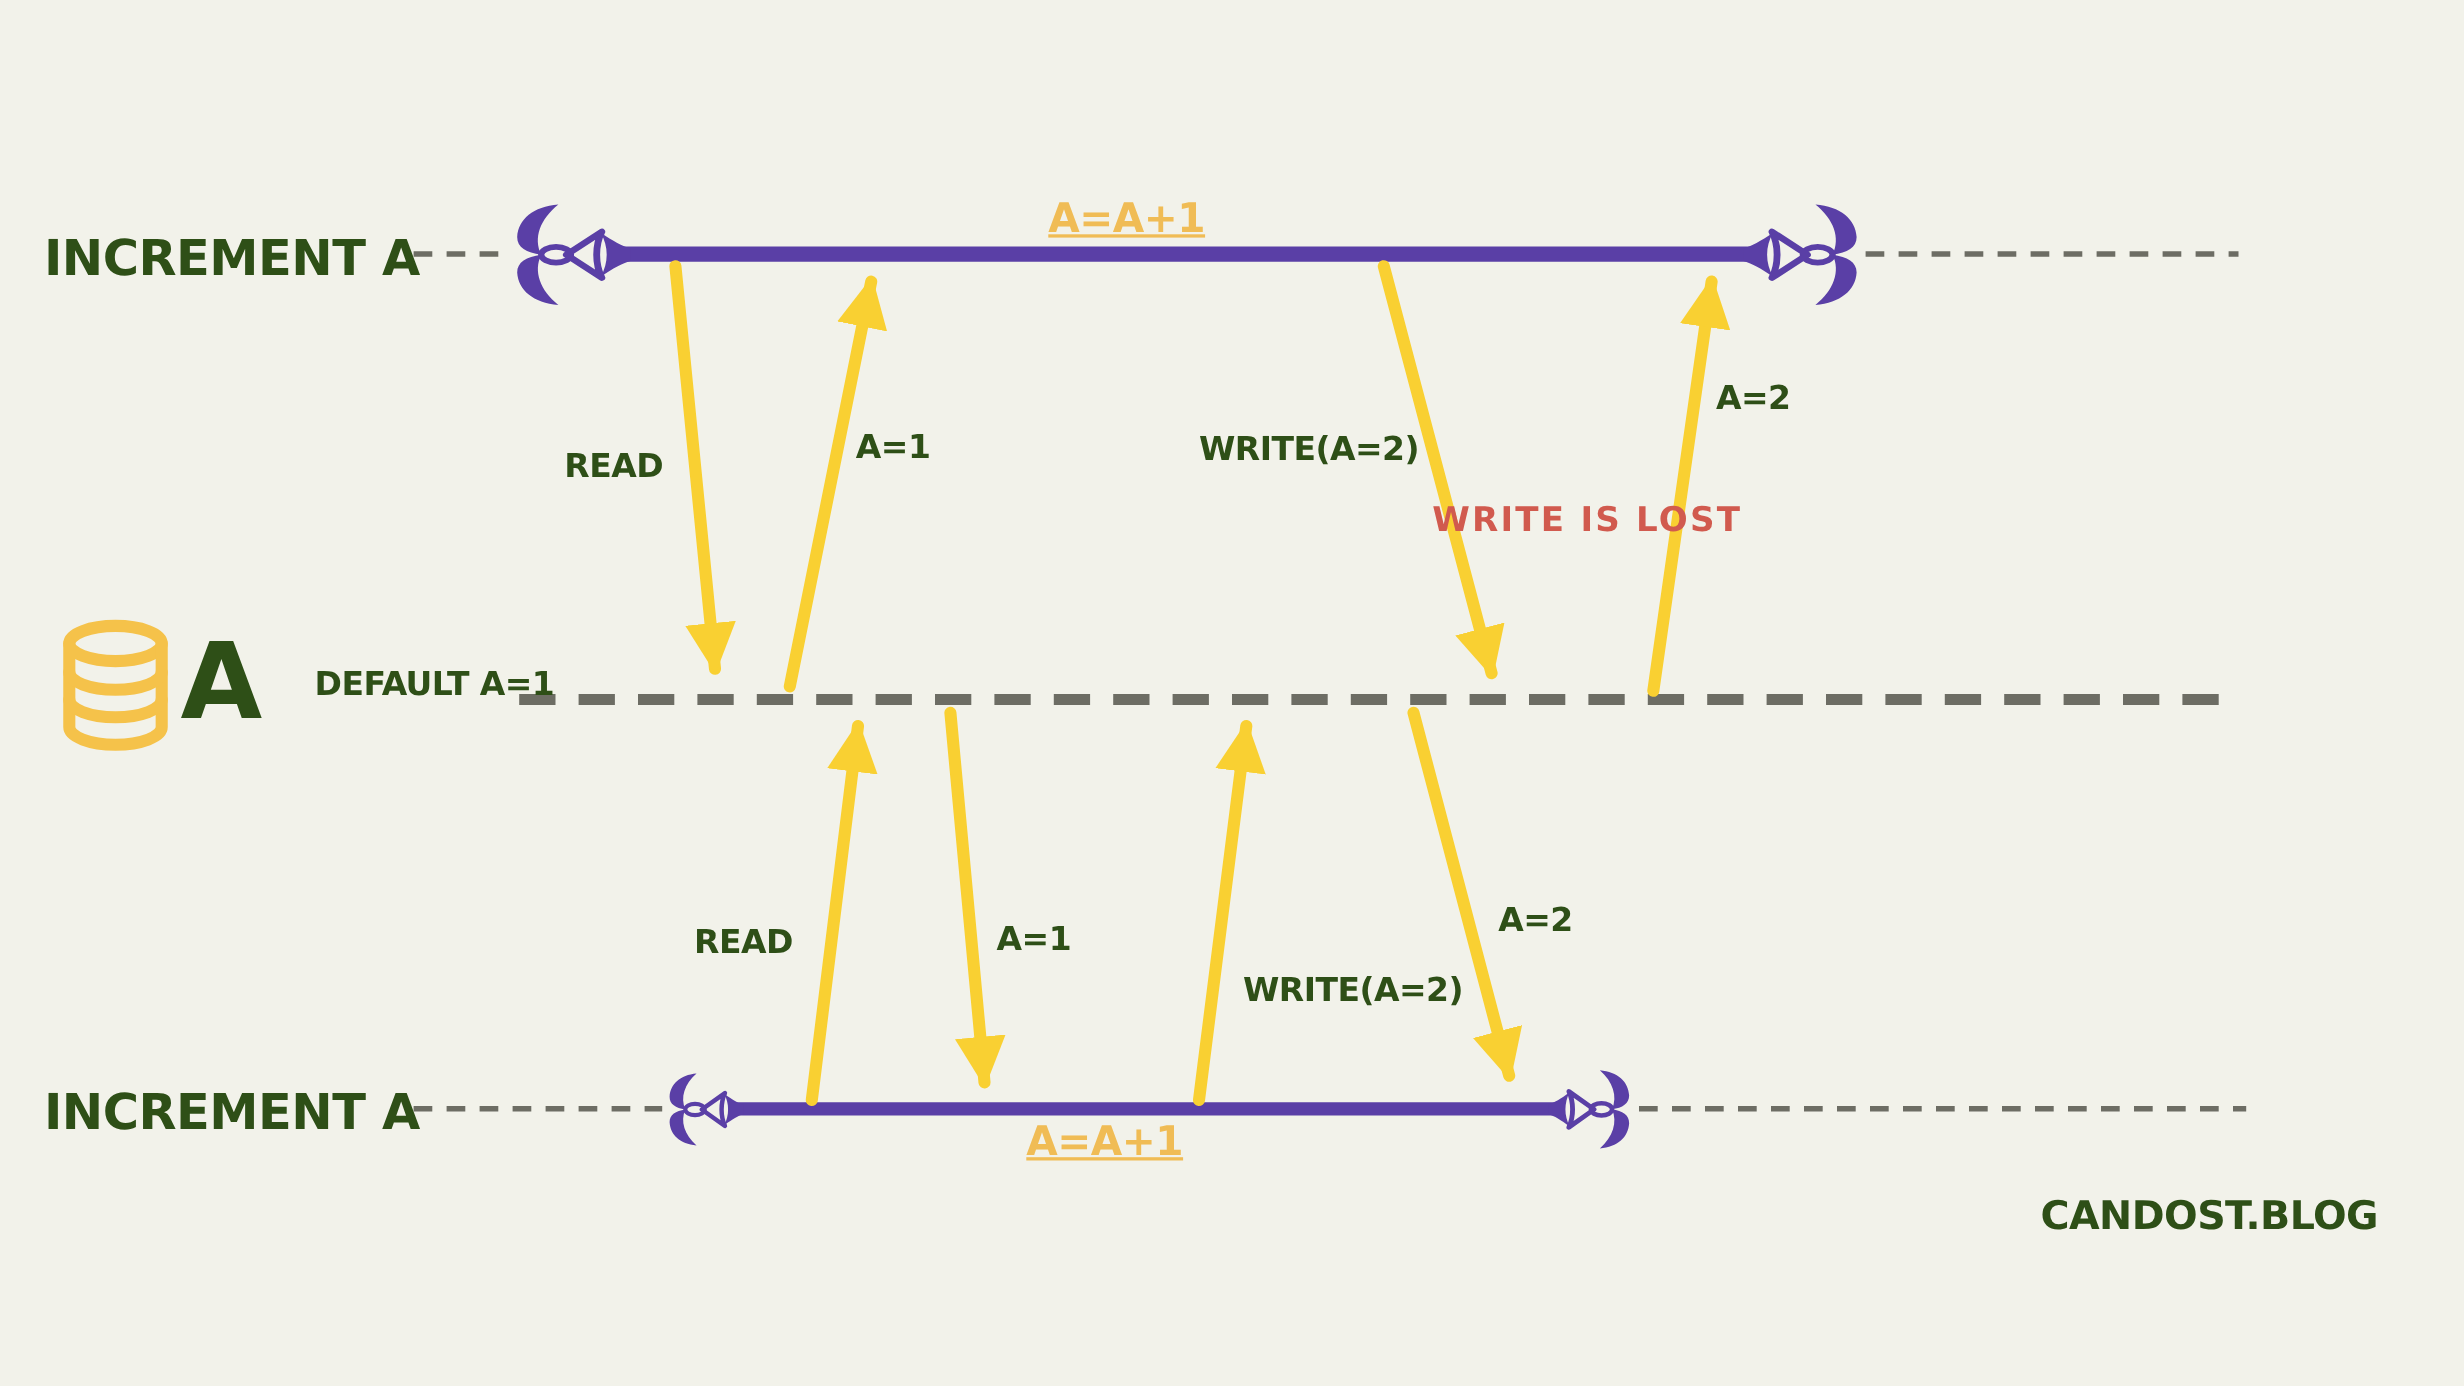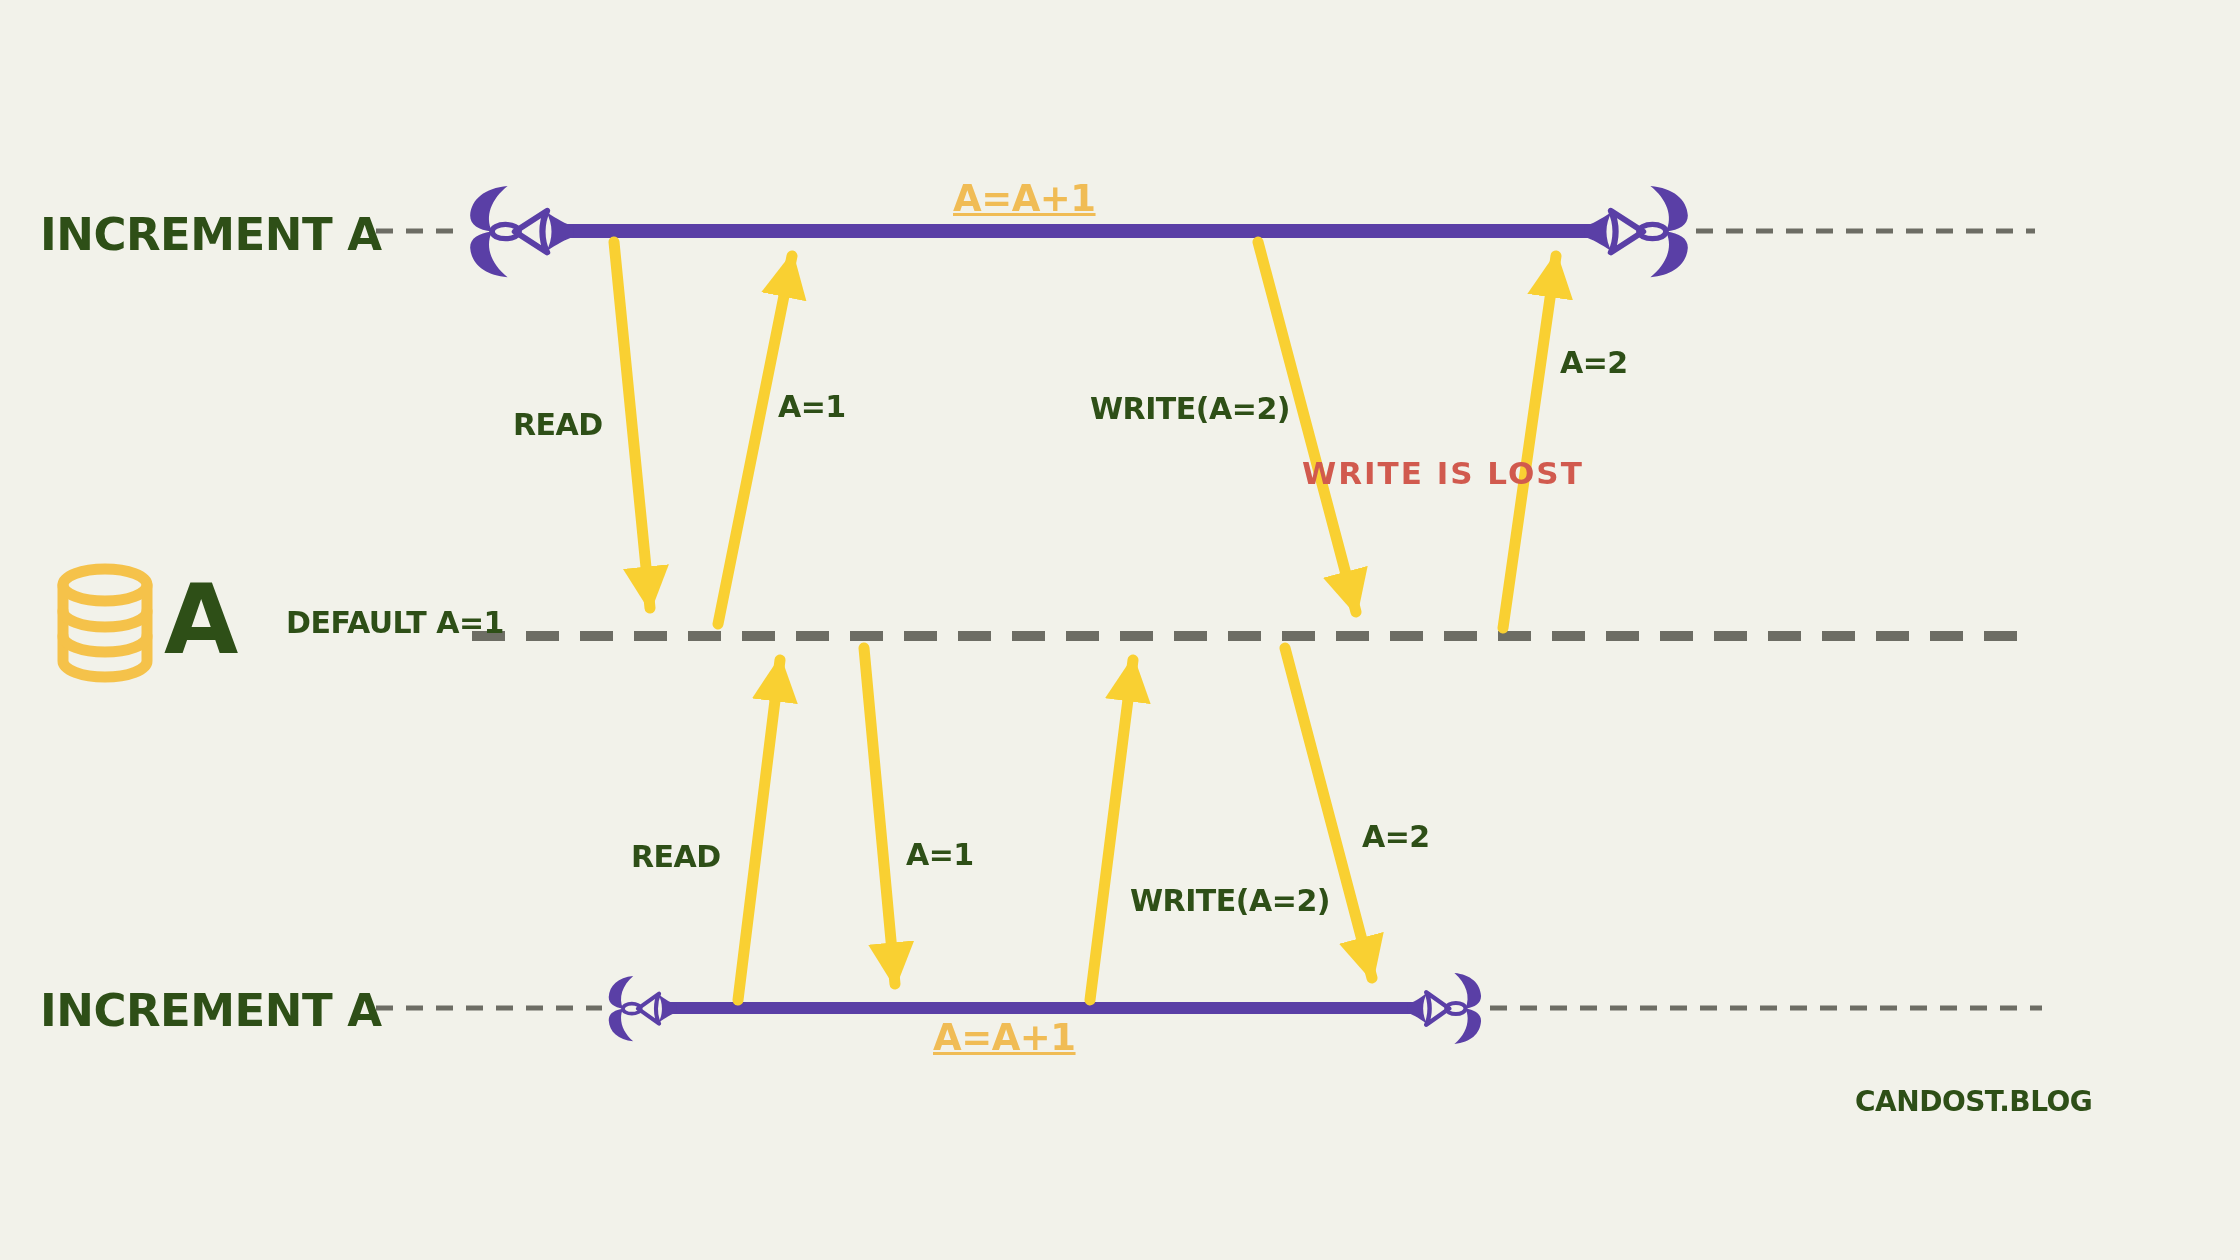--- a/index.html
+++ b/index.html
@@ -27,21 +27,21 @@
     line-height:1;
     letter-spacing:-0.5px;
   }
   .green{color:var(--green);}
   .amber{color:var(--amber);text-decoration:underline;}
   .red{color:var(--red);letter-spacing:2px;}
   .actor{font-size:45px;}
   .msg{font-size:30px;}
   .op{font-size:37px;}
   .dbname{font-size:96px;}
-  .watermark{font-size:28px;}
+  .watermark{font-size:36px;}
 </style>
 </head>
 <body>
 
 <div id="stage">
 
   <svg id="lines-layer" viewBox="0 0 2240 1260" xmlns="http://www.w3.org/2000/svg">
     <defs>
       <marker id="yhead" viewBox="0 0 4 4" refX="3.6" refY="2" markerWidth="4.2" markerHeight="4.2" orient="auto">
         <path d="M0,0 L4,2 L0,4 Z" fill="#f9d032"></path>

